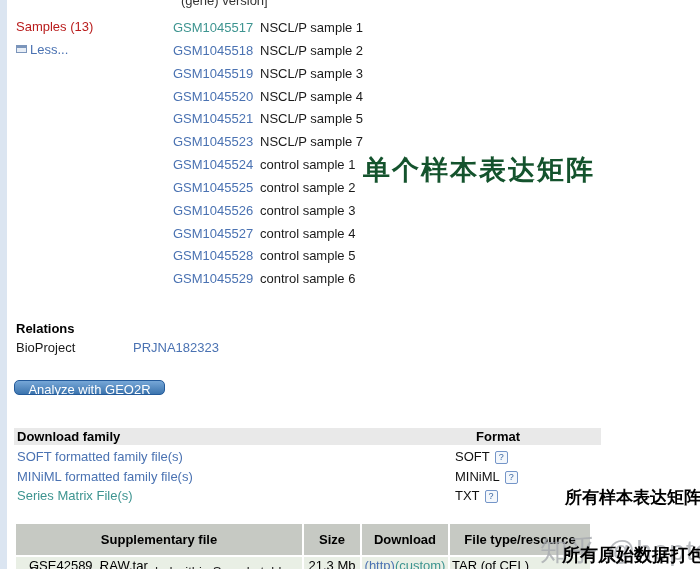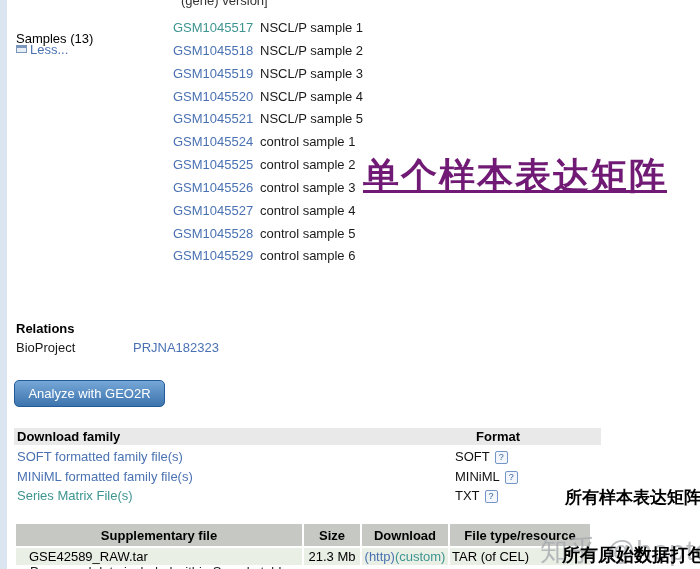--- a/index.html
+++ b/index.html
@@ -2,60 +2,60 @@
 <html style="--blue: #4a72b2; --teal: #3d9490; --btn-top: #76a7d7; --btn-bottom: #3c74ae; --btn-border: #235a9a; --bar: #e9e9e9; --th: #c6c9c3; --td: #e9efe5; --wm: #a8abb0;"><head>
 <meta charset="utf-8">
 <style>
   html,body{margin:0;padding:0;background:#fff;}
   .screen{position:relative;width:700px;height:569px;background:#fff;overflow:hidden;
           font-family:"Liberation Sans",sans-serif;font-size:13px;color:#000;}
   .left-strip{position:absolute;left:0;top:0;width:7px;height:569px;background:#dbe5f1;}
   .clipped-top{position:absolute;left:181px;top:-7px;color:#333;white-space:nowrap;}
   .clipped-bottom{position:absolute;left:30px;top:564px;color:#222;white-space:nowrap;}
 
-  .samples-label{position:absolute;left:16px;top:19px;color:#000000;margin-top:12px;}
+  .samples-label{position:absolute;left:16px;top:19px;color:#b91c1c;}
   .less-link{position:absolute;left:16px;top:36px;color:var(--blue);cursor:pointer;white-space:nowrap;margin-top:6px;}
   .less-icon{display:inline-block;width:11px;height:8px;border:1px solid #7b95bb;border-top-width:3px;
              background:#e8eef6;vertical-align:1px;margin-right:3px;box-sizing:border-box;}
 
   .samples-list{position:absolute;left:133px;top:20px;}
   .sample-row{display:flex;height:22.85px;align-items:flex-start;margin-left:40px;}
   .gsm-link{width:87px;color:var(--blue);cursor:pointer;}
   .gsm-link.visited{color:var(--teal);}
   .sample-title{color:#1a1a1a;white-space:nowrap;}
 
   .cn-big{position:absolute;left:363px;top:152px;font-family:"DejaVu Serif",serif;font-weight:bold;
-          font-size:36px;color:#701a75;letter-spacing:2px;white-space:nowrap;text-decoration:underline;}
+          font-size:27px;color:#14532d;letter-spacing:2px;white-space:nowrap;}
   .cn-note1{position:absolute;left:565px;top:486px;font-weight:bold;font-size:17px;color:#000;white-space:nowrap;z-index:6;}
   .cn-note2{position:absolute;left:562px;top:543px;font-weight:bold;font-size:18px;color:#000;white-space:nowrap;z-index:6;}
   .watermark{position:absolute;left:540px;top:532px;font-size:28px;color:var(--wm);opacity:.8;
              letter-spacing:1px;white-space:nowrap;z-index:5;}
 
   .relations-heading{position:absolute;left:16px;top:321px;font-weight:bold;}
   .relation-label{position:absolute;left:16px;top:340px;color:#1a1a1a;}
   .relation-value{position:absolute;left:133px;top:340px;color:var(--blue);cursor:pointer;}
 
-  .geo2r-btn{position:absolute;left:14px;top:380px;width:151px;height:27px;border-radius:5px;
+  .geo2r-btn{position:absolute;left:14px;top:380px;width:151px;height:15px;border-radius:5px;
              border:1px solid var(--btn-border);background:linear-gradient(var(--btn-top),var(--btn-bottom));
              color:#fff;font-size:13px;font-family:"Liberation Sans",sans-serif;cursor:pointer;}
 
   .df-bar{position:absolute;left:14px;top:428px;width:587px;height:17px;background:var(--bar);}
   .df-heading{position:absolute;left:17px;top:429px;font-weight:bold;}
   .df-format-heading{position:absolute;left:476px;top:429px;font-weight:bold;}
   .df-rows{position:absolute;left:17px;top:449px;width:600px;}
   .df-row{position:relative;height:19.7px;}
   .df-link{color:var(--blue);cursor:pointer;}
   .df-link.visited{color:var(--teal);}
   .df-format{position:absolute;left:438px;top:0;color:#111;white-space:nowrap;}
   .help-icon{display:inline-block;width:11px;height:11px;border:1px solid #7495c8;border-radius:2px;
              background:#f3f7fc;color:#3b66a0;font-size:9px;line-height:11px;text-align:center;
              margin-left:5px;vertical-align:1px;cursor:pointer;}
 
   .supp-table{position:absolute;left:14px;top:522px;border-spacing:2px;font-size:13px;}
-  .supp-table th{background:var(--th);font-weight:bold;text-align:center;height:22px;padding:0 0;font-size:13px;}
+  .supp-table th{background:var(--th);font-weight:bold;text-align:center;height:31px;padding:0 0;font-size:13px;}
   .supp-table td{background:var(--td);height:17px;padding:0 2px;white-space:nowrap;}
   .col-file{width:286px;} .col-size{width:56px;} .col-dl{width:86px;} .col-type{width:140px;}
   td.file-cell{text-align:left;padding-left:13px;}
   td.size-cell{text-align:center;}
   td.dl-cell{text-align:center;}
   .http-link{color:var(--blue);cursor:pointer;}
   .custom-link{color:var(--teal);cursor:pointer;}
 </style>
 </head>
 <body>
@@ -88,20 +88,24 @@
     <span class="gsm-link">GSM1045520</span>
     <span class="sample-title">NSCL/P sample 4</span>
   </div>
 
   <div class="sample-row">
     <span class="gsm-link">GSM1045521</span>
     <span class="sample-title">NSCL/P sample 5</span>
   </div>
 
 
+  <div class="sample-row">
+    <span class="gsm-link">GSM1045523</span>
+    <span class="sample-title">NSCL/P sample 7</span>
+  </div>
 
   <div class="sample-row">
     <span class="gsm-link">GSM1045524</span>
     <span class="sample-title">control sample 1</span>
   </div>
 
   <div class="sample-row">
     <span class="gsm-link">GSM1045525</span>
     <span class="sample-title">control sample 2</span>
   </div>

